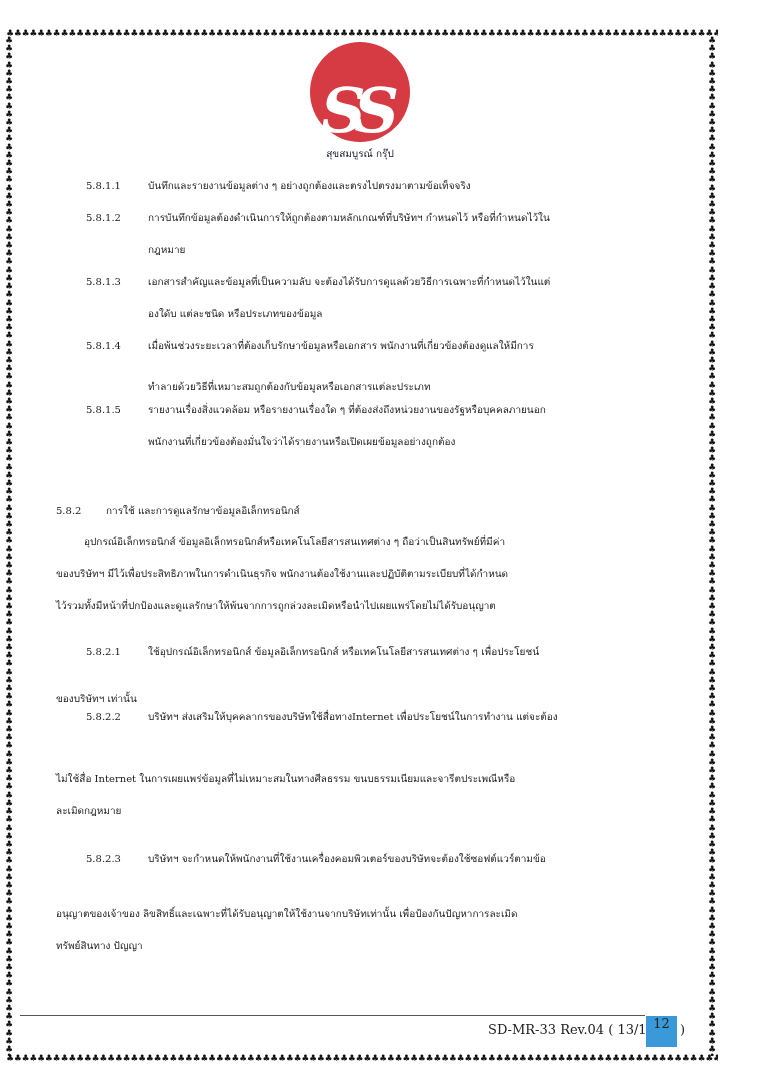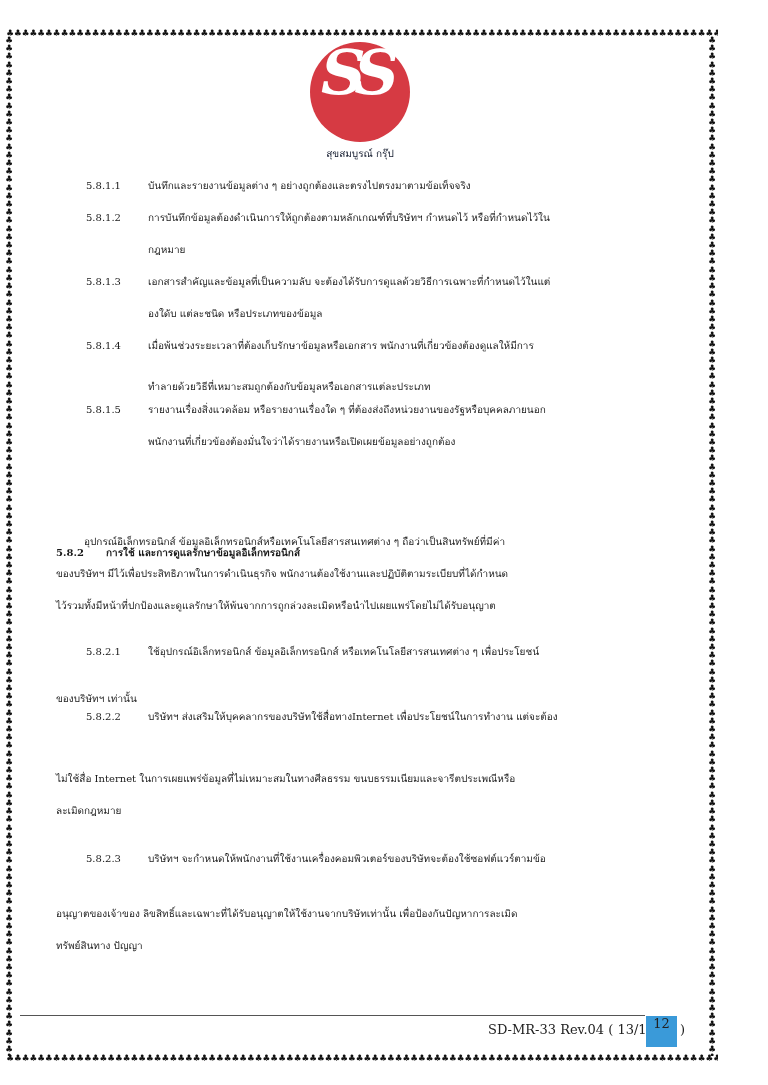--- a/index.html
+++ b/index.html
@@ -3,28 +3,28 @@
 <meta charset="utf-8">
 <style>
   html, body { margin:0; padding:0; }
   body { width:768px; height:1085px; background:#ffffff; position:relative; overflow:hidden;
          font-family:"DejaVu Serif", "Liberation Serif", serif; color:#1a1a1a; }
   .border-h { position:absolute; height:10px; overflow:hidden; white-space:nowrap;
               font-size:9px; line-height:10px; color:#111; letter-spacing:-0.3px; }
   .border-v { position:absolute; width:10px; overflow:hidden;
               font-size:9px; line-height:8.2px; color:#111; word-break:break-all; text-align:center; }
   .logo { position:absolute; left:310px; top:42px; width:100px; height:100px; border-radius:50%;
-          background:#d63a43; display:flex; align-items:flex-start; justify-content:center; }
+          background:#d63a43; display:flex; align-items:flex-end; justify-content:center; }
   .logo-text { color:#fff; font-family:"DejaVu Serif", serif; font-weight:bold; font-style:italic;
                font-size:62px; letter-spacing:-10px; margin-left:-10px; line-height:1; }
   .company { position:absolute; left:0; width:720px; top:146px; text-align:center;
              font-family:"DejaVu Sans", sans-serif; font-size:10px; color:#0f172a; }
   .line { position:absolute; font-size:10px; white-space:nowrap; line-height:18px; }
   .num { display:inline-block; }
-  .bold { font-weight:bold;margin-top:42px; }
+  .bold { font-weight:normal; }
   .footer-rule { position:absolute; left:20px; top:1015px; width:625px; height:1px; background:#555; }
   .footer-text { position:absolute; left:488px; top:1022px; font-size:13px; color:#222; white-space:nowrap; }
   .page-box { position:absolute; left:646px; top:1016px; width:31px; height:31px; background:#3a9ad9;
               display:flex; align-items:flex-start; justify-content:center; font-size:13px; color:#222; }
 </style>
 </head>
 <body>
 
 <div class="border-h" style="left:6px; top:28px; width:712px;">♣♣♣♣♣♣♣♣♣♣♣♣♣♣♣♣♣♣♣♣♣♣♣♣♣♣♣♣♣♣♣♣♣♣♣♣♣♣♣♣♣♣♣♣♣♣♣♣♣♣♣♣♣♣♣♣♣♣♣♣♣♣♣♣♣♣♣♣♣♣♣♣♣♣♣♣♣♣♣♣♣♣♣♣♣♣♣♣♣♣♣♣♣♣</div>
 <div class="border-h" style="left:6px; top:1053px; width:712px;">♣♣♣♣♣♣♣♣♣♣♣♣♣♣♣♣♣♣♣♣♣♣♣♣♣♣♣♣♣♣♣♣♣♣♣♣♣♣♣♣♣♣♣♣♣♣♣♣♣♣♣♣♣♣♣♣♣♣♣♣♣♣♣♣♣♣♣♣♣♣♣♣♣♣♣♣♣♣♣♣♣♣♣♣♣♣♣♣♣♣♣♣♣♣</div>

